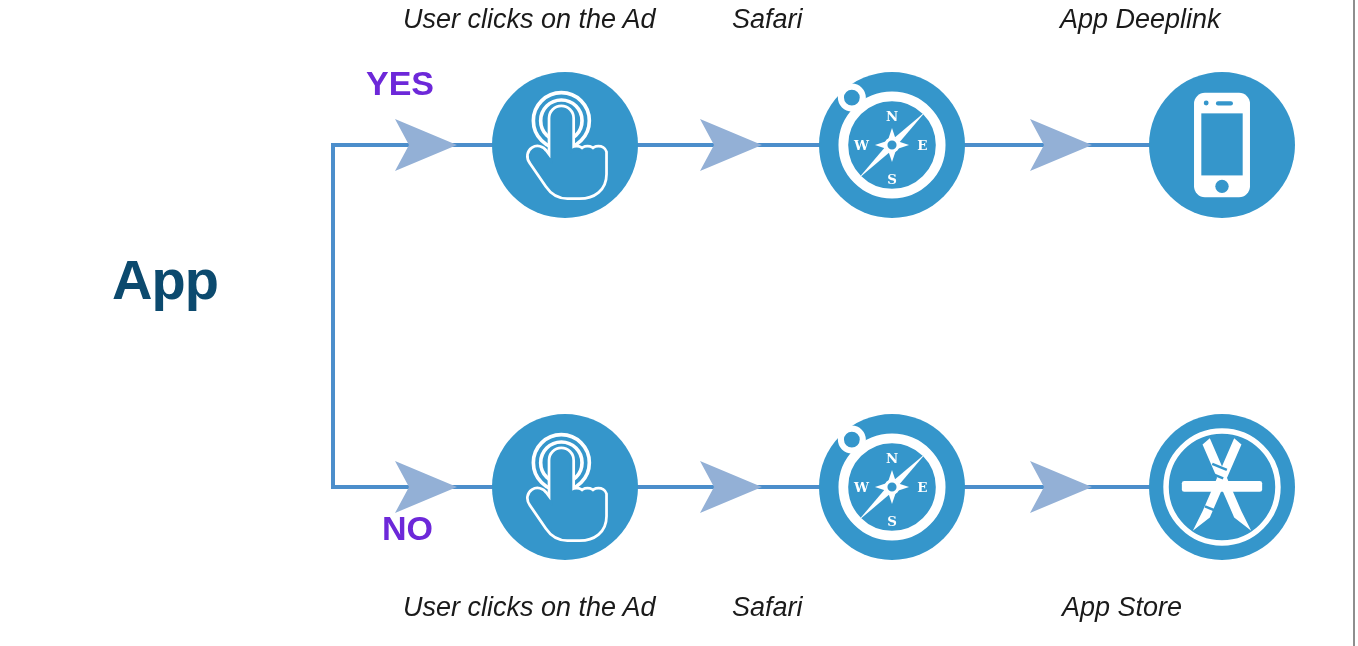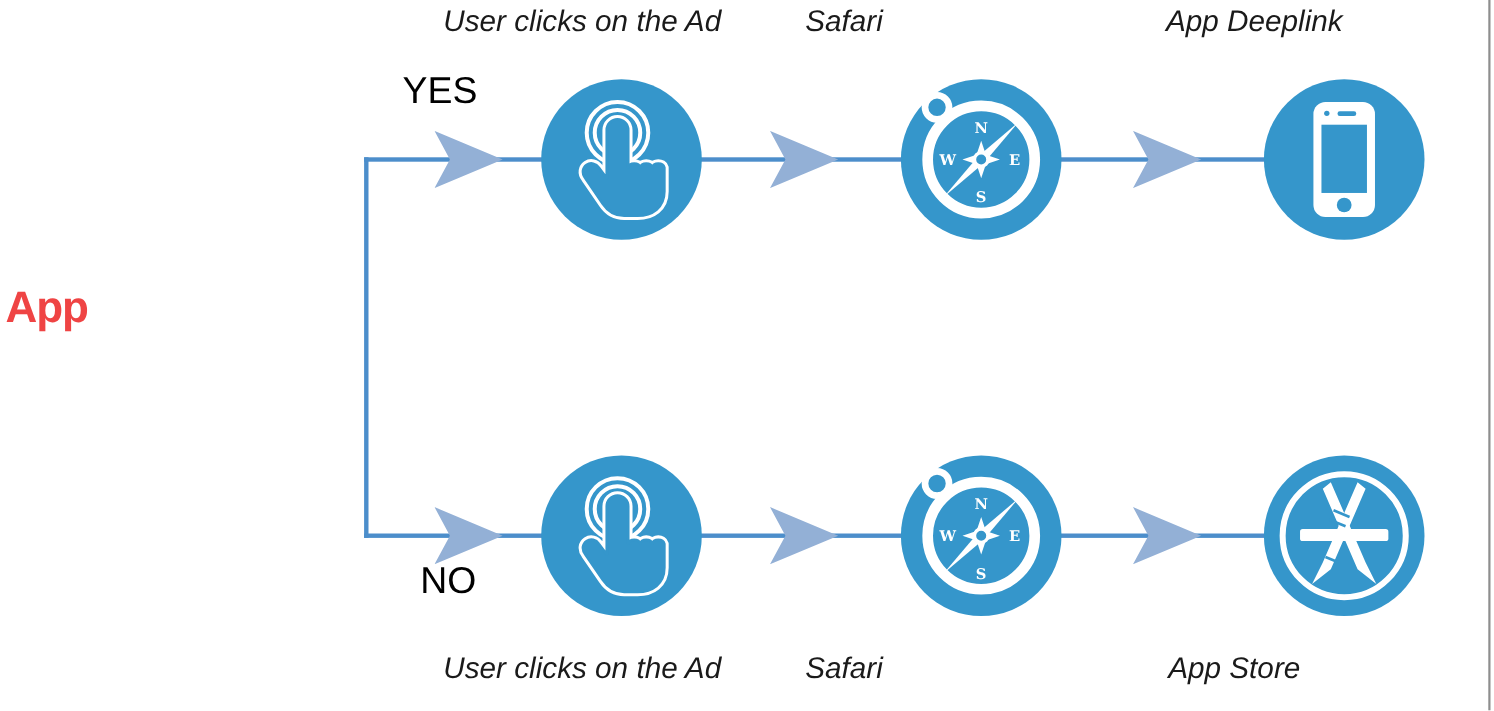--- a/index.html
+++ b/index.html
@@ -6,34 +6,34 @@
   body{
     width:1358px;height:646px;position:relative;overflow:hidden;
     background:#ffffff;
     font-family:"Liberation Sans", sans-serif;
   }
   .abs{position:absolute;}
 
   
   .question{
     left:5px;top:244px;width:320px;
-    text-align:left;
-    font-size:40px;font-weight:bold;color:#ef4444;
+    text-align:center;
+    font-size:56px;font-weight:bold;color:#0c4a6e;
     line-height:72px;letter-spacing:-1px;
   }
 
   
   .connector{background:#4c8ecb;}
   .conn-top{left:331px;top:143px;width:891px;height:4px;}
   .conn-bottom{left:331px;top:485px;width:891px;height:4px;}
   .conn-vert{left:331px;top:143px;width:4px;height:346px;}
 
   
   .branch-label{
-    font-size:34px;font-weight:normal;color:#000000;
+    font-size:34px;font-weight:bold;color:#6d28d9;
   }
   .yes-label{left:366px;top:64px;}
   .no-label{left:382px;top:509px;}
 
   
   .arrow{width:62px;height:52px;}
   .arr-1t{left:395px;top:119px;} .arr-2t{left:700px;top:119px;} .arr-3t{left:1030px;top:119px;}
   .arr-1b{left:395px;top:461px;} .arr-2b{left:700px;top:461px;} .arr-3b{left:1030px;top:461px;}
 
   

